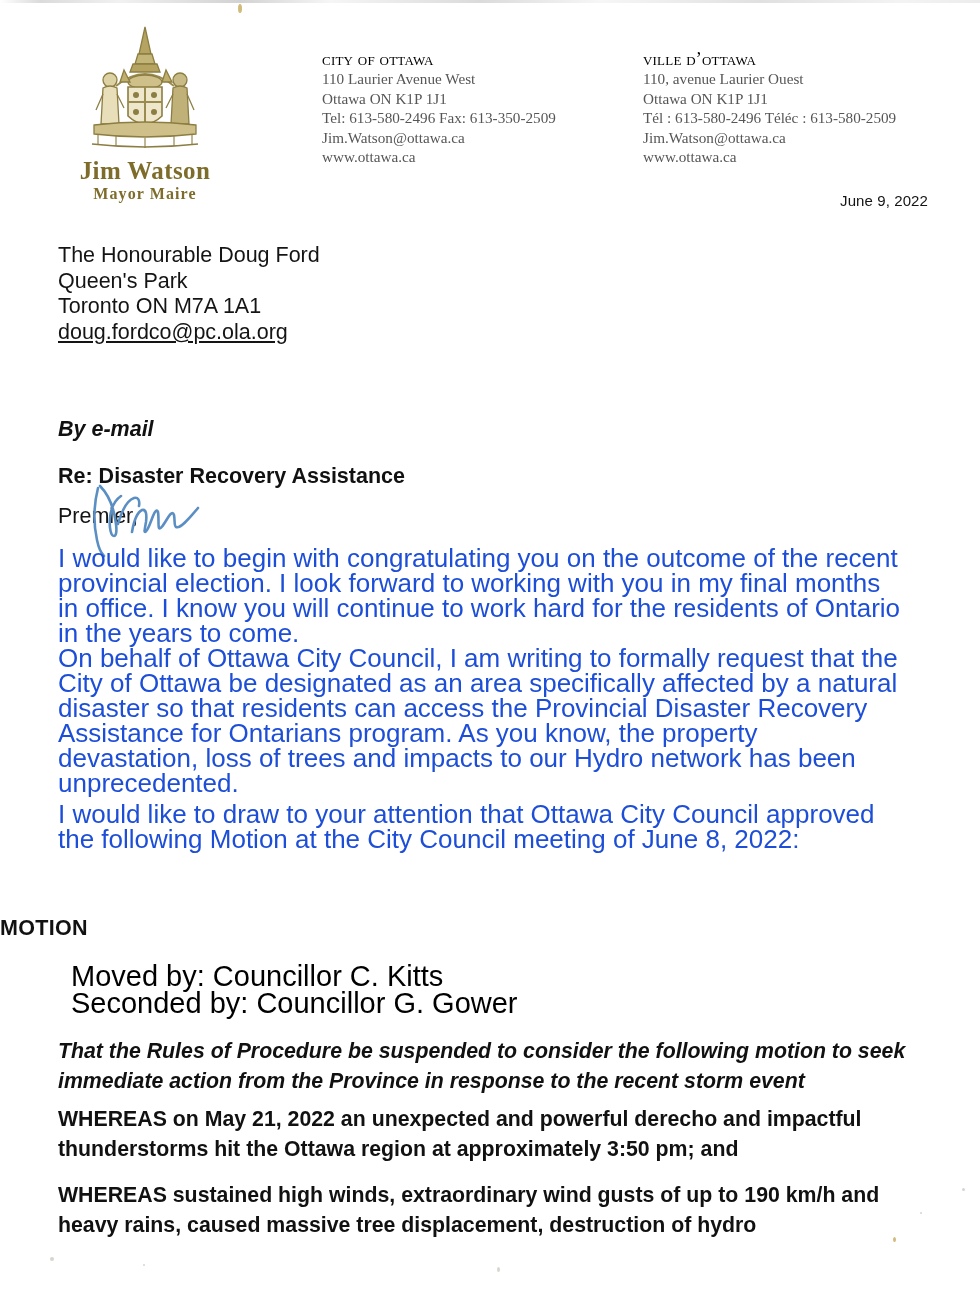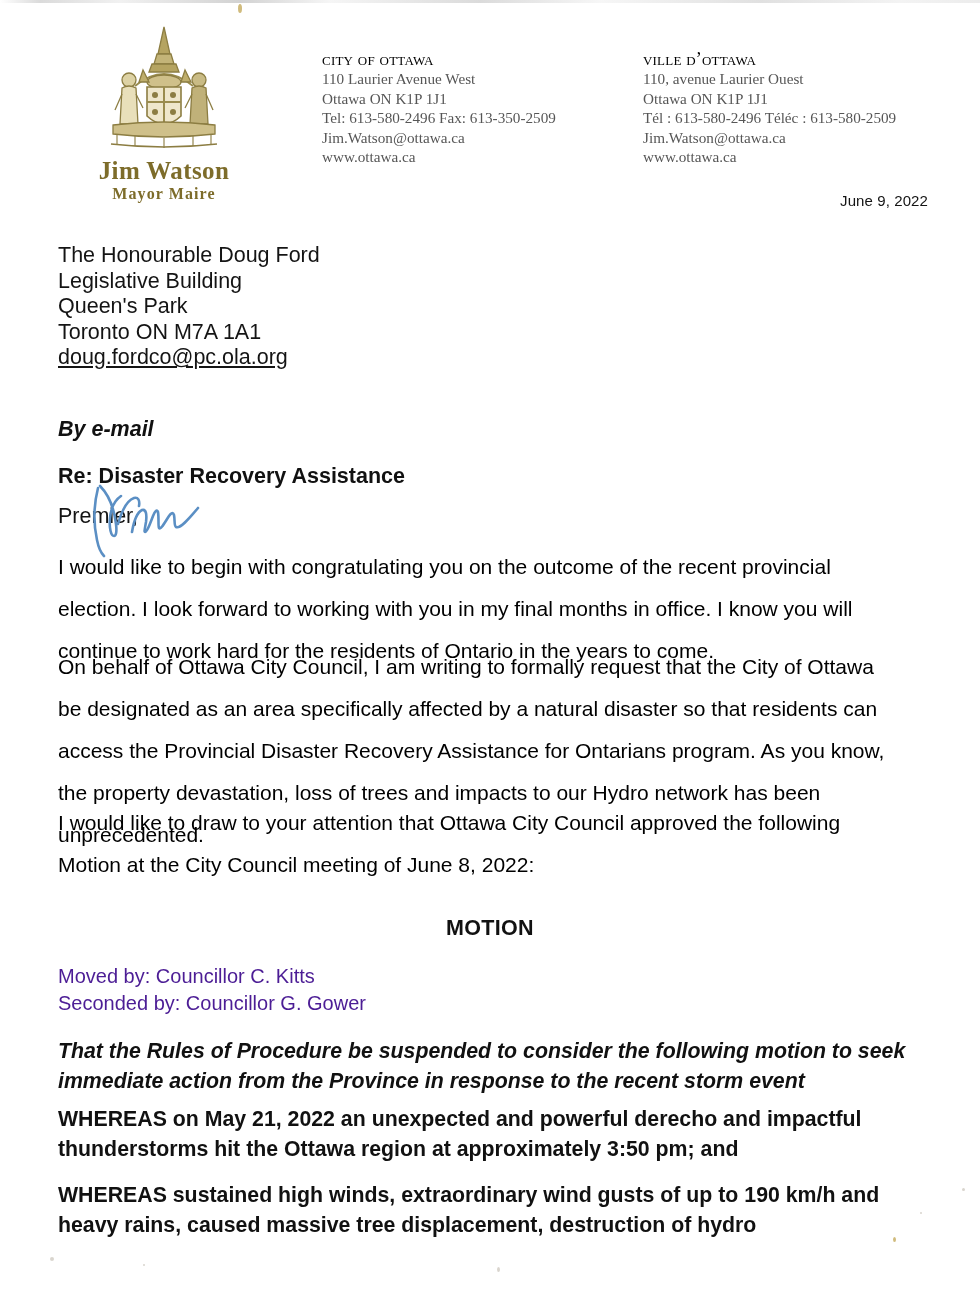--- a/index.html
+++ b/index.html
@@ -42,21 +42,21 @@
     background: #b9b3a6;
     border-radius: 50%;
     opacity: .55;
   }
   .speck.gold { background: #c0a452; opacity: .75; }
 
   
   .crest-block {
     position: absolute;
     top: 24px;
-    left: 59px;
+    left: 40px;
     width: 210px;
     text-align: center;
   }
   .crest {
     display: block;
     margin: 0 auto;
   }
   .mayor-name {
     font-family: "Liberation Serif", serif;
     font-weight: bold;
@@ -152,47 +152,46 @@
     top: 466px;
     left: 88px;
     pointer-events: none;
   }
 
   
   .para {
     position: absolute;
     left: 58px;
     width: 845px;
-    font-size: 21px;
-    line-height: 42px;
-    color: #000000;
+    font-size: 26px;
+    line-height: 25px;
+    color: #1d4ed8;
   }
   .p1 { top: 546px; }
   .p2 { top: 646px; }
   .p3 { top: 802px; }
 
   .motion-heading {
     position: absolute;
     top: 916px;
     left: 0;
     width: 980px;
-    text-align: center;
     font-size: 21.5px;
     font-weight: bold;
     letter-spacing: .3px;
     color: #111;
   }
 
   .movers {
     position: absolute;
     top: 963px;
-    left: 58px;
-    font-size: 20px;
+    left: 71px;
+    font-size: 29px;
     line-height: 26.5px;
-    color: #4c1d95;
+    color: #000000;
   }
 
   .clause {
     position: absolute;
     left: 58px;
     width: 850px;
     font-size: 21.3px;
     line-height: 30px;
     font-weight: bold;
     color: #111;
@@ -267,21 +266,20 @@
     <div>Ottawa ON  K1P 1J1</div>
     <div>Tél : 613-580-2496  Téléc : 613-580-2509</div>
     <div>Jim.Watson@ottawa.ca</div>
     <div>www.ottawa.ca</div>
   </div>
 
   <div class="date-line">June 9, 2022</div>
 
   <div class="recipient">
     <div>The Honourable Doug Ford</div>
-    <div>Legislative Building</div>
     <div>Queen's Park</div>
     <div>Toronto ON M7A 1A1</div>
     <div class="email">doug.fordco@pc.ola.org</div>
   </div>
 
   <div class="by-email">By e-mail</div>
   <div class="re-line">Re: Disaster Recovery Assistance</div>
   <div class="salutation">Premier,</div>
 
   <svg class="signature" width="140" height="92" viewBox="0 0 140 92">

